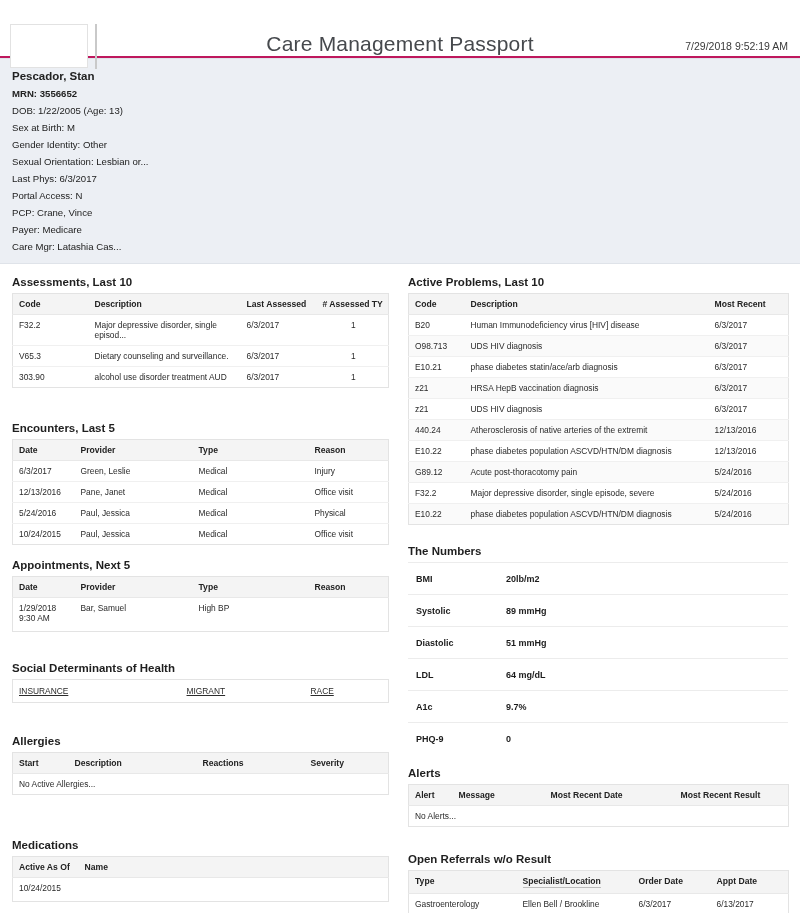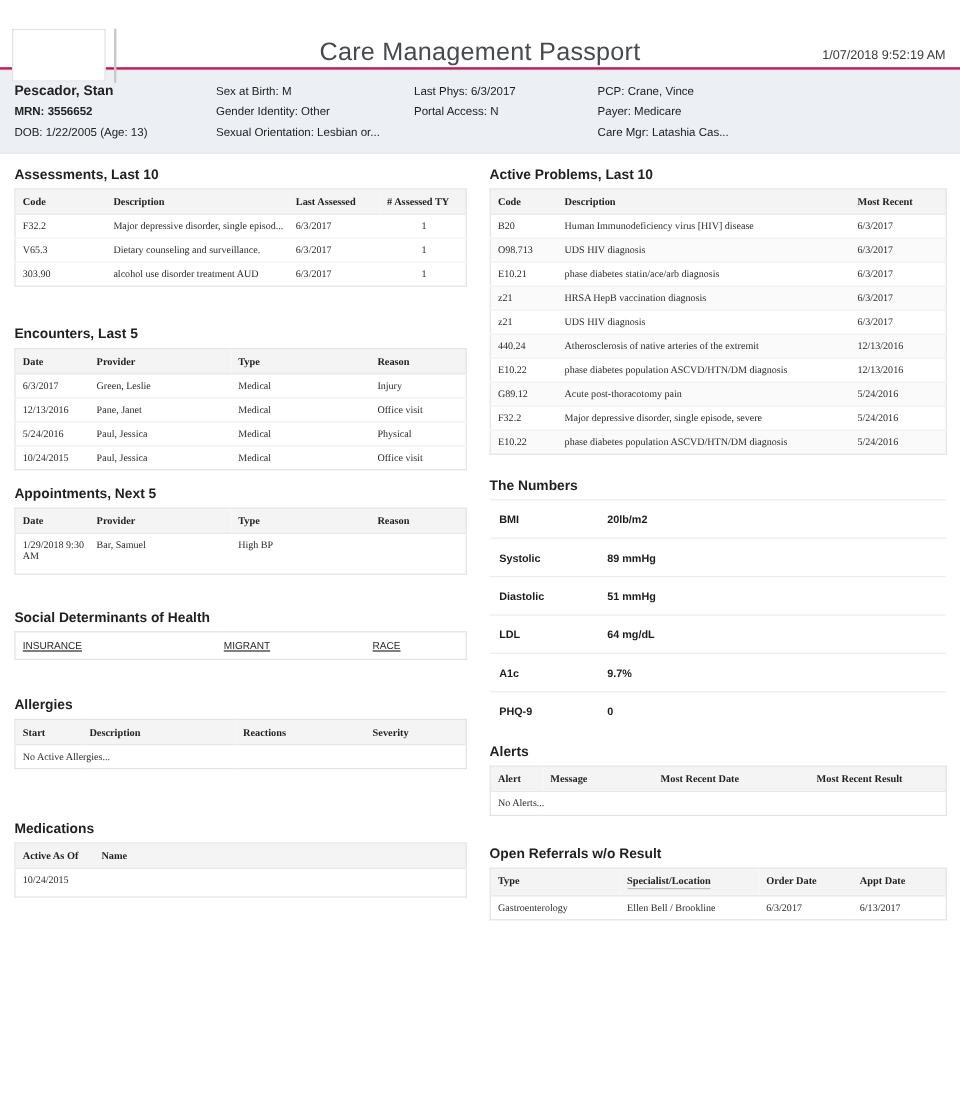--- a/index.html
+++ b/index.html
@@ -41,20 +41,21 @@
     font-size: 10.5px; color: #3a3a3a;
   }
 
   
   .banner {
     background: #eceff4;
     border-top: 1px solid #dfe3e9;
     border-bottom: 1px solid #dfe3e9;
     padding: 9px 10px 8px 12px;
     display: flex;
+    flex-direction: column;
   }
   .banner-col { font-size: 9.6px; line-height: 17px; color: #222; }
   .banner-col.c0 { width: 168px; }
   .banner-col.c1 { width: 165px; }
   .banner-col.c2 { width: 152px; }
   .banner-col.c3 { width: 153px; }
   .banner-col.c4 { width: 150px; }
   .pname { font-weight: bold; font-size: 11.5px; }
   .bline { white-space: nowrap; }
   .risk-high { color: #e00000; font-weight: bold; }
@@ -70,21 +71,20 @@
     margin: 8px 0 5px 0;
   }
   .sect-title.first { margin-top: 2px; }
 
   .tbl {
     width: 100%;
     border: 1px solid #e3e3e3;
     border-collapse: collapse;
     background: #fff;
     table-layout: fixed;
-    font-family: Liberation Serif, serif;
   }
   .tbl thead th {
     background: #f4f4f4;
     font-size: 8.6px; font-weight: bold; color: #222;
     text-align: left;
     padding: 5px 4px 5px 6px;
     border-bottom: 1px solid #e8e8e8;
     vertical-align: top;
   }
   .tbl tbody td {
@@ -121,21 +121,21 @@
 </style>
 </head>
 <body>
 
 <div class="page">
 
   <div class="topbar">
     <div class="logo-box"></div>
     <div class="logo-divider"></div>
     <div class="app-title">Care Management Passport</div>
-    <div class="timestamp">1/07/2018 9:52:19 AM</div>
+    <div class="timestamp">7/29/2018 9:52:19 AM</div>
   </div>
 
   <div class="banner">
     <div class="banner-col c0">
       <div class="bline pname">Pescador, Stan</div>
       <div class="bline mrn">MRN: 3556652</div>
       <div class="bline">DOB: 1/22/2005 (Age: 13)</div>
     </div>
     <div class="banner-col c1">
       <div class="bline">Sex at Birth: M</div>

